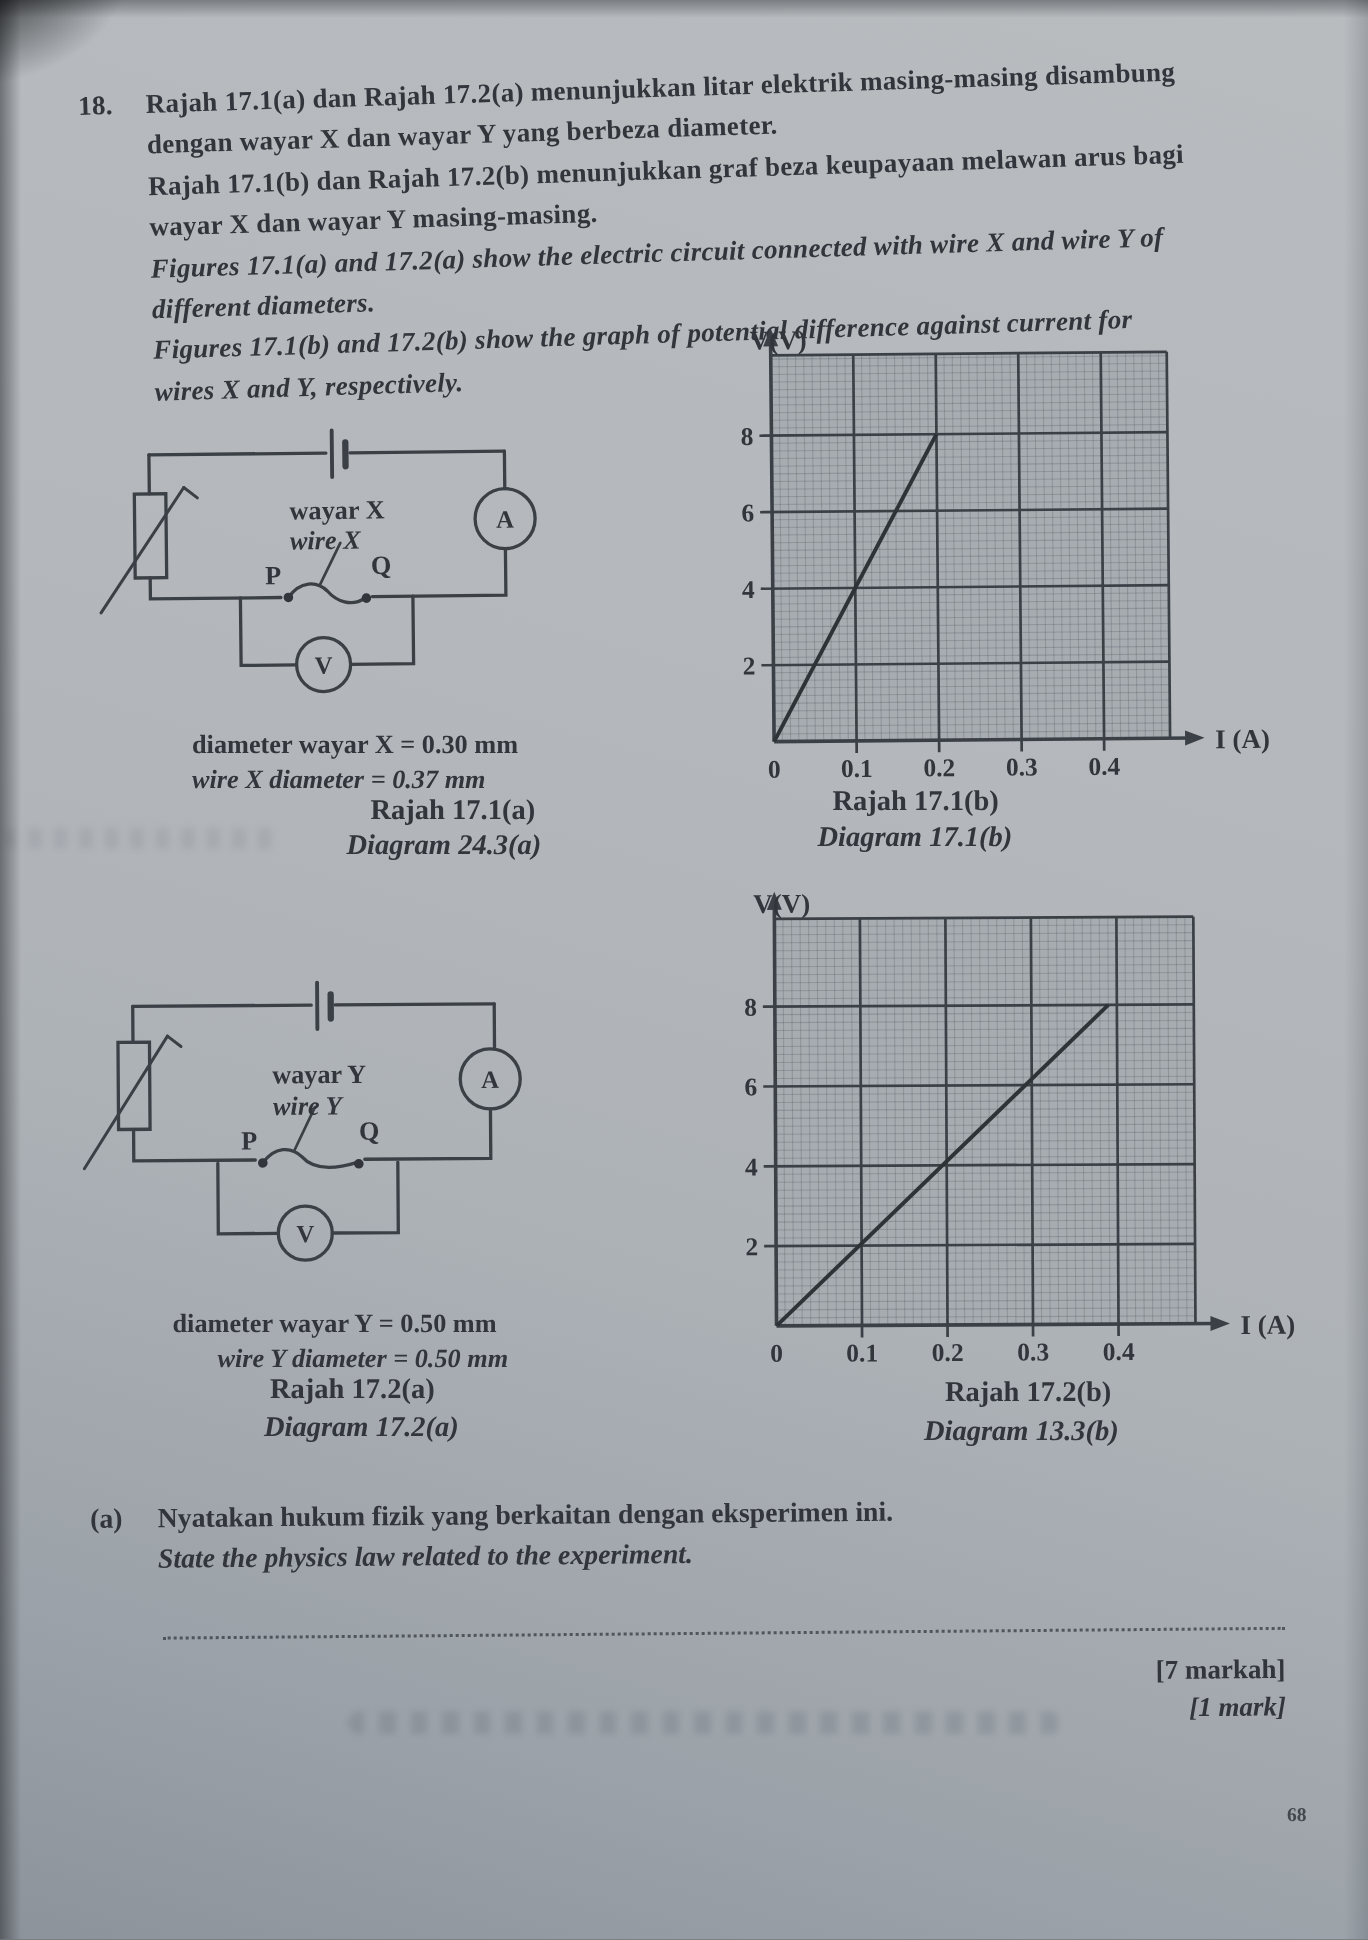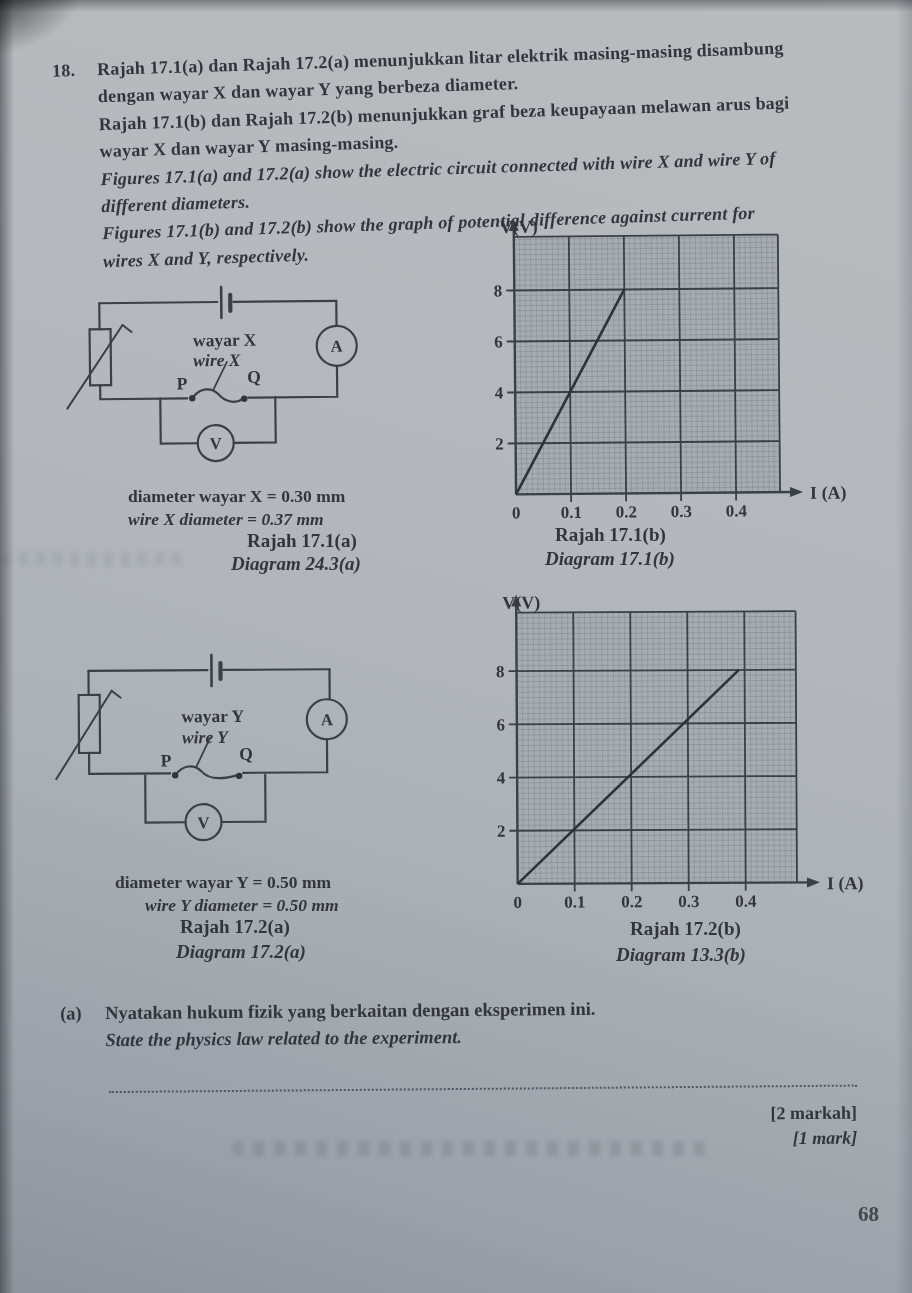--- a/index.html
+++ b/index.html
@@ -397,19 +397,19 @@
       <polyline points="29,300 251.3,87.19999999999999" fill="none" stroke="#2e3338" stroke-width="2.6"></polyline>
     </svg>
   <div class="abs figcap ms" style="left:630px;top:918px;">Rajah 17.2(b)</div>
   <div class="abs figcap en" style="left:616px;top:944px;">Diagram 13.3(b)</div>
 
   <div class="abs" style="left:55px;top:1000px;width:810px;transform:rotate(-0.5deg);">
     <div class="abs qtext ms" style="left:5px;top:0;">(a)</div>
     <div class="abs qtext ms" style="left:50px;top:0;">Nyatakan hukum fizik yang berkaitan dengan eksperimen ini.</div>
     <div class="abs qtext en" style="left:50px;top:27px;">State the physics law related to the experiment.</div>
     <div class="abs dottedline" style="left:53px;top:74px;width:748px;height:14px;"></div>
-    <div class="abs marks ms" style="left:691px;top:106px;">[2 markah]</div>
+    <div class="abs marks ms" style="left:691px;top:106px;">[7 markah]</div>
     <div class="abs marks en" style="left:691px;top:131px;">[1 mark]</div>
   </div>
 
-  <div class="abs ms" style="left:858px;top:1202px;font-size:21px;color:#43484e;">68</div>
+  <div class="abs ms" style="left:858px;top:1202px;font-size:13px;color:#43484e;">68</div>
 
 </div>
 
 </body></html>

